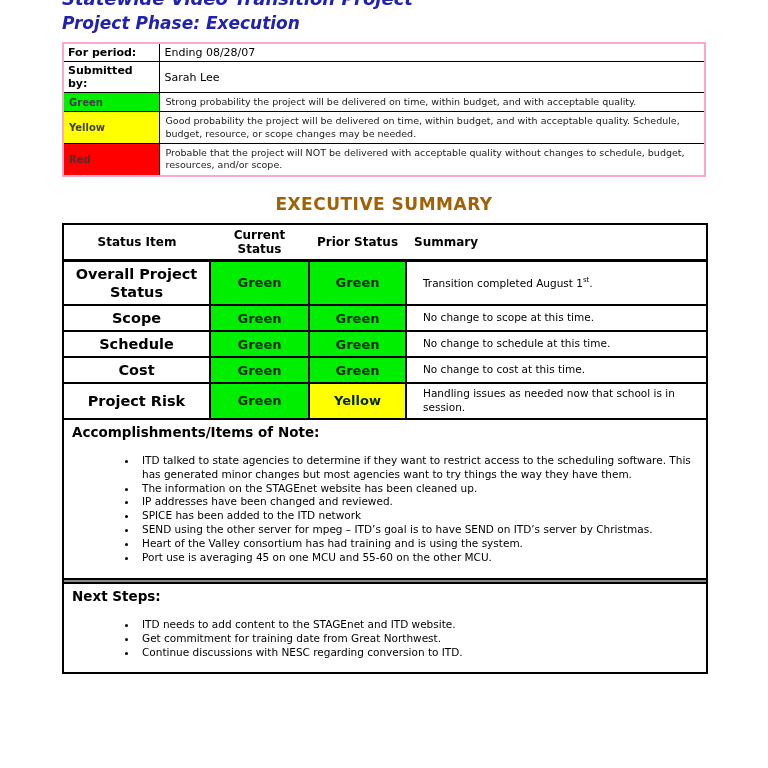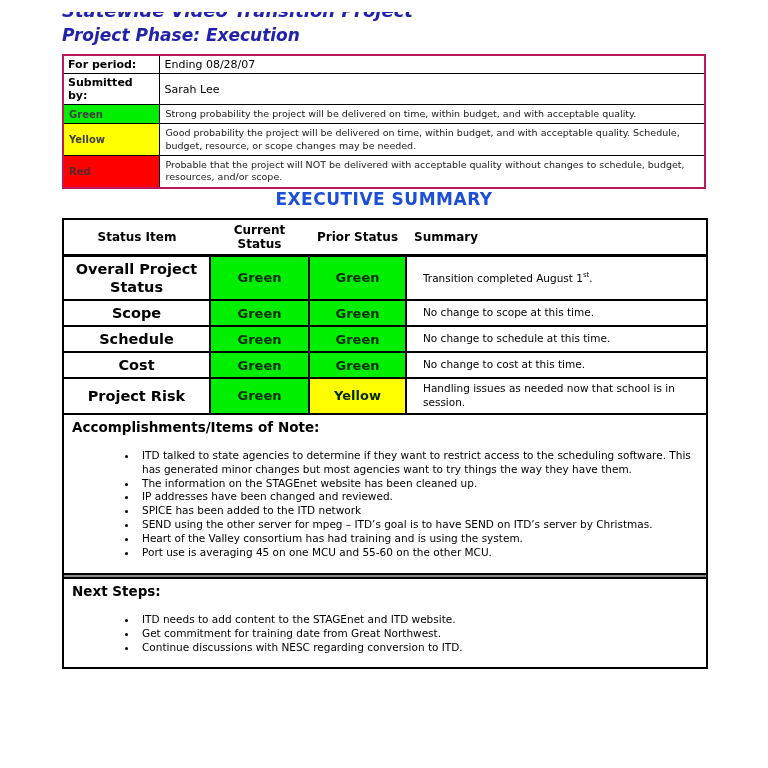--- a/index.html
+++ b/index.html
@@ -1,39 +1,39 @@
 <!DOCTYPE html>
 <html><head>
 <meta charset="utf-8">
 <style>
   * { margin: 0; padding: 0; box-sizing: border-box; }
   html, body { width: 768px; height: 768px; background: #ffffff; }
   body { font-family: "DejaVu Sans", "Liberation Sans", sans-serif; color: #000; position: relative; }
 
-  .content { position: absolute; left: 62px; top: 12px; width: 644px; border-radius: 21px; }
+  .content { position: absolute; left: 62px; top: 0; width: 644px; border-radius: 21px; }
 
   
   .title-clip { height: 9px; overflow: hidden; }
   .doc-title { font-size: 18px; font-weight: bold; font-style: italic; color: #2222aa; line-height: 20px; margin-top: -11px; white-space: nowrap; }
   .phase-title { font-size: 17px; font-weight: bold; font-style: italic; color: #2222aa; margin: 4px 0 9px 0; }
 
   
   table { border-collapse: collapse; width: 644px; table-layout: fixed; }
-  .info-table { border: 2px solid #be185d; }
+  .info-table { border: 2px solid #f9a8d4; }
   .info-table td { border: 1px solid #000; vertical-align: middle; }
   .info-label { width: 96px; font-weight: bold; font-size: 11px; padding: 2px 4px; }
   .info-value { font-size: 11px; padding: 2px 5px; }
   .legend-swatch { width: 96px; font-weight: bold; font-size: 10px; padding: 2px 5px; color: #404040; vertical-align: middle; }
   .bg-green { background: #00ee00; }
   .bg-yellow { background: #ffff00; }
   .bg-red { background: #fe0000; }
   .legend-desc { font-size: 9.5px; padding: 3px 6px; line-height: 1.3; color: #1a1a1a; }
 
   
-  .exec-heading { font-size: 17px; font-weight: bold; text-align: center; margin: 0 0 9px 0; letter-spacing: 0.5px; color: #1d4ed8; }
+  .exec-heading { font-size: 17px; font-weight: bold; text-align: center; margin: 17px 0 9px 0; letter-spacing: 0.5px; color: #a16207; }
   .exec-table { border: 2px solid #000; }
   .exec-table th { font-size: 12px; font-weight: bold; padding: 3px 2px; border: none; border-bottom: 3px solid #000; }
   .col-item { width: 147px; }
   .col-current { width: 99px; }
   .col-prior { width: 97px; }
   .col-summary { width: 301px; }
   th.h-summary { text-align: left; padding-left: 8px; }
   .exec-table td { border: 2px solid #000; }
   .item-cell { font-size: 14.5px; font-weight: bold; text-align: center; padding: 3px 6px; line-height: 1.25; margin-left: 12px; }
   .status-cell { font-size: 13px; font-weight: bold; text-align: center; padding: 3px 2px; color: #042a04; }

